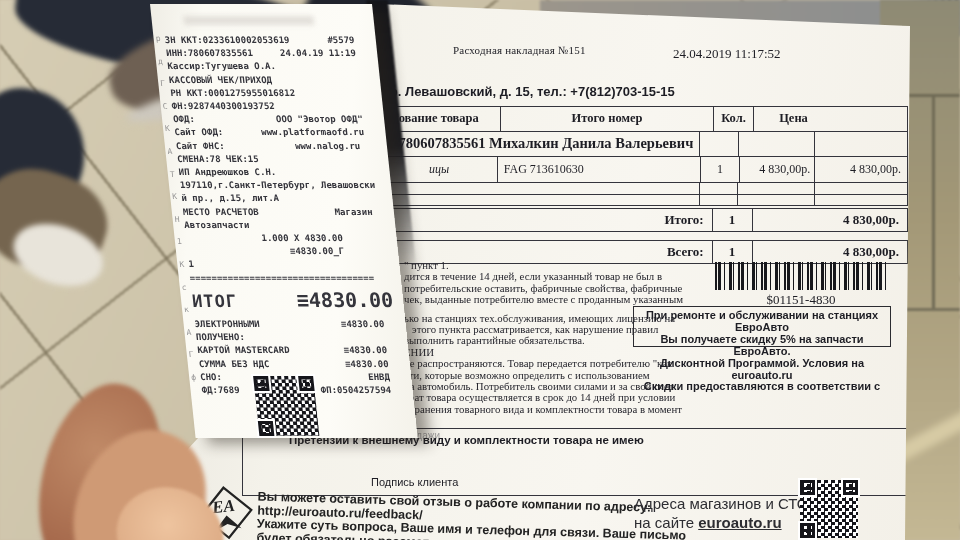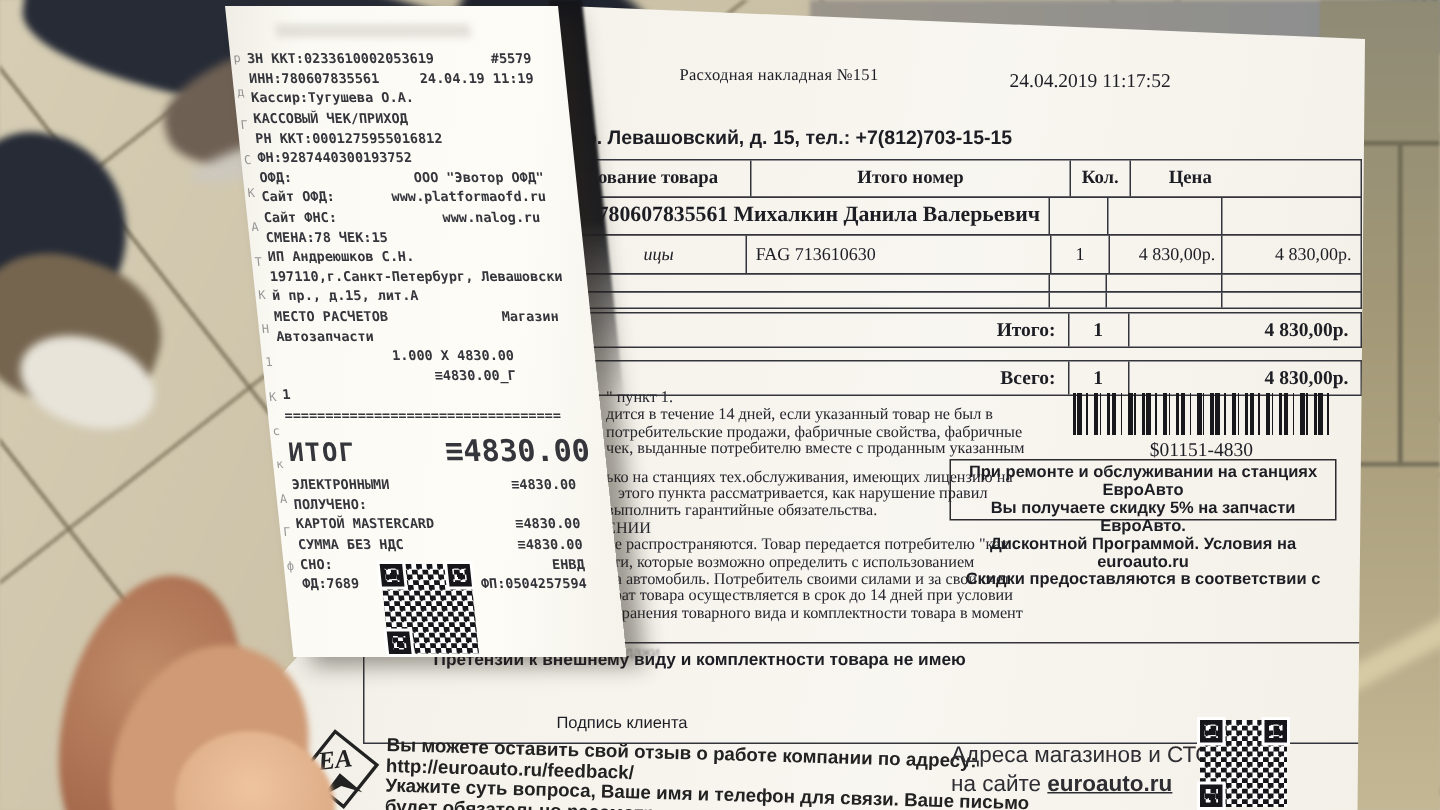--- a/index.html
+++ b/index.html
@@ -211,21 +211,21 @@
       <div class="c w-qty" style="font-weight:bold;">1</div>
       <div class="c" style="width:155px;text-align:right;padding-right:8px;font-weight:bold;">4 830,00р.</div>
     </div>
 
     <div class="barcode"></div>
     <div class="barcode-label">$01151-4830</div>
 
     <div class="terms">
       <div>" пункт 1.</div>
       <div>дится в течение 14 дней, если указанный товар не был в</div>
-      <div>потребительские продажи, фабричные свойства, фабричные</div>
+      <div>потребительские оставить, фабричные свойства, фабричные</div>
       <div>чек, выданные потребителю вместе с проданным указанным</div>
       <div class="gap">ько на станциях тех.обслуживания, имеющих лицензию на</div>
       <div style="padding-left:8px;">этого пункта рассматривается, как нарушение правил</div>
       <div>выполнить гарантийные обязательства.</div>
       <div>ЕНИИ</div>
       <div>не распространяются. Товар передается потребителю "как</div>
       <div>сти, которые возможно определить с использованием</div>
       <div>на автомобиль. Потребитель своими силами и за свой счет</div>
       <div>врат товара осуществляется в срок до 14 дней при условии</div>
       <div>охранения товарного вида и комплектности товара в момент</div>

